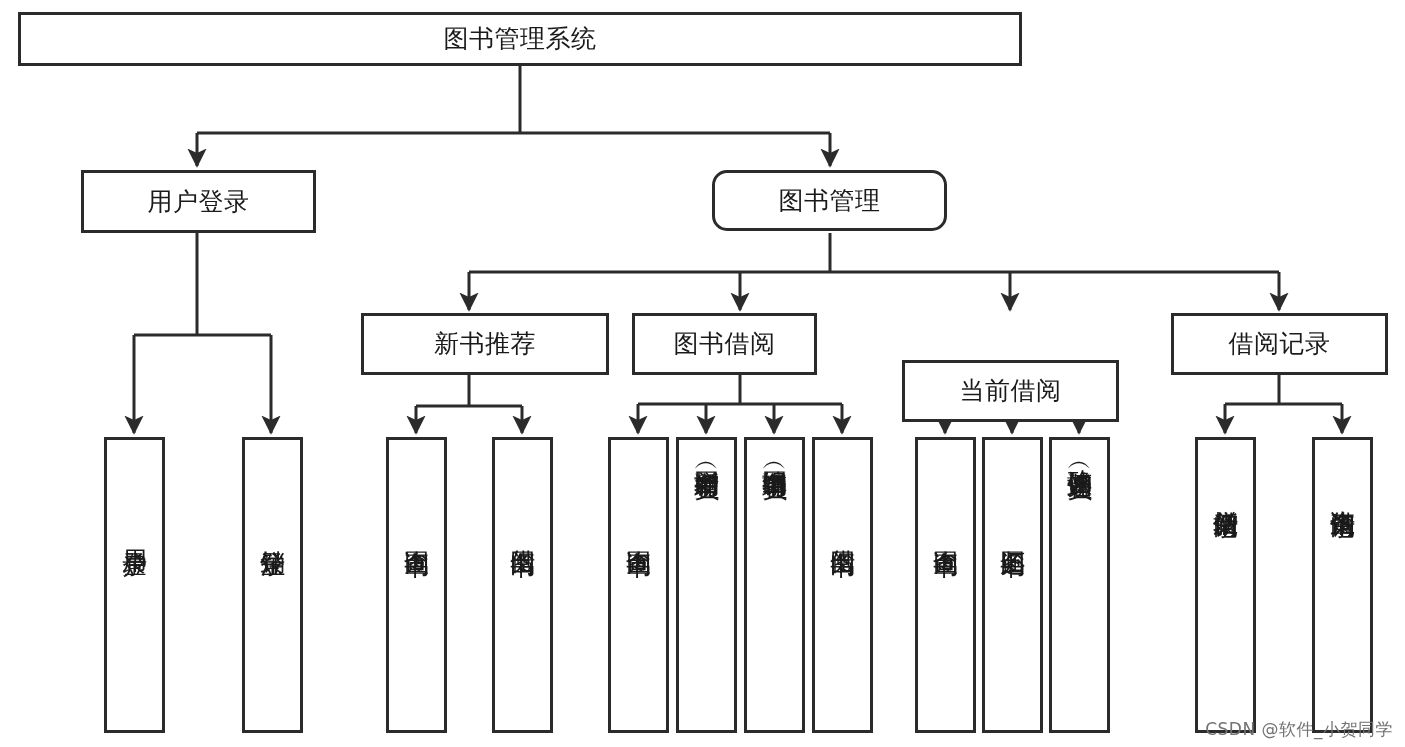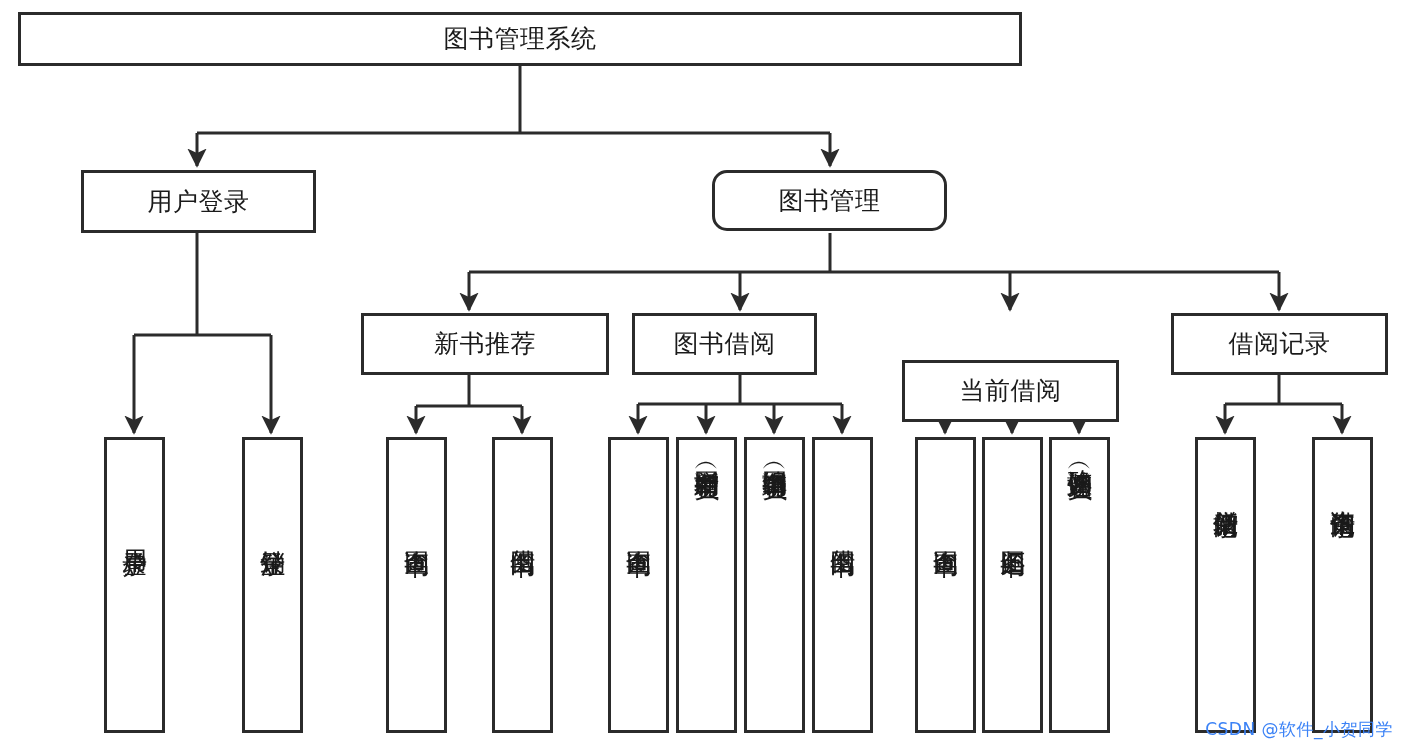--- a/index.html
+++ b/index.html
@@ -61,21 +61,21 @@
     display: block;
   }
   .leaf-mid .vlabel { padding-top: 84px; }
   .leaf-tall .vlabel { padding-top: 4px; }
   .leaf-rec .vlabel { padding-top: 44px; }
   #watermark {
     position: absolute;
     right: 12px;
     bottom: 6px;
     font-size: 17px;
-    color: #3b82f6;
+    color: #737373;
     letter-spacing: 0.5px;
     white-space: nowrap;
   }
 </style>
 </head>
 <body>
 
 <div id="diagram-root">
 
   <svg id="edge-layer" viewBox="0 0 1405 747" xmlns="http://www.w3.org/2000/svg">

